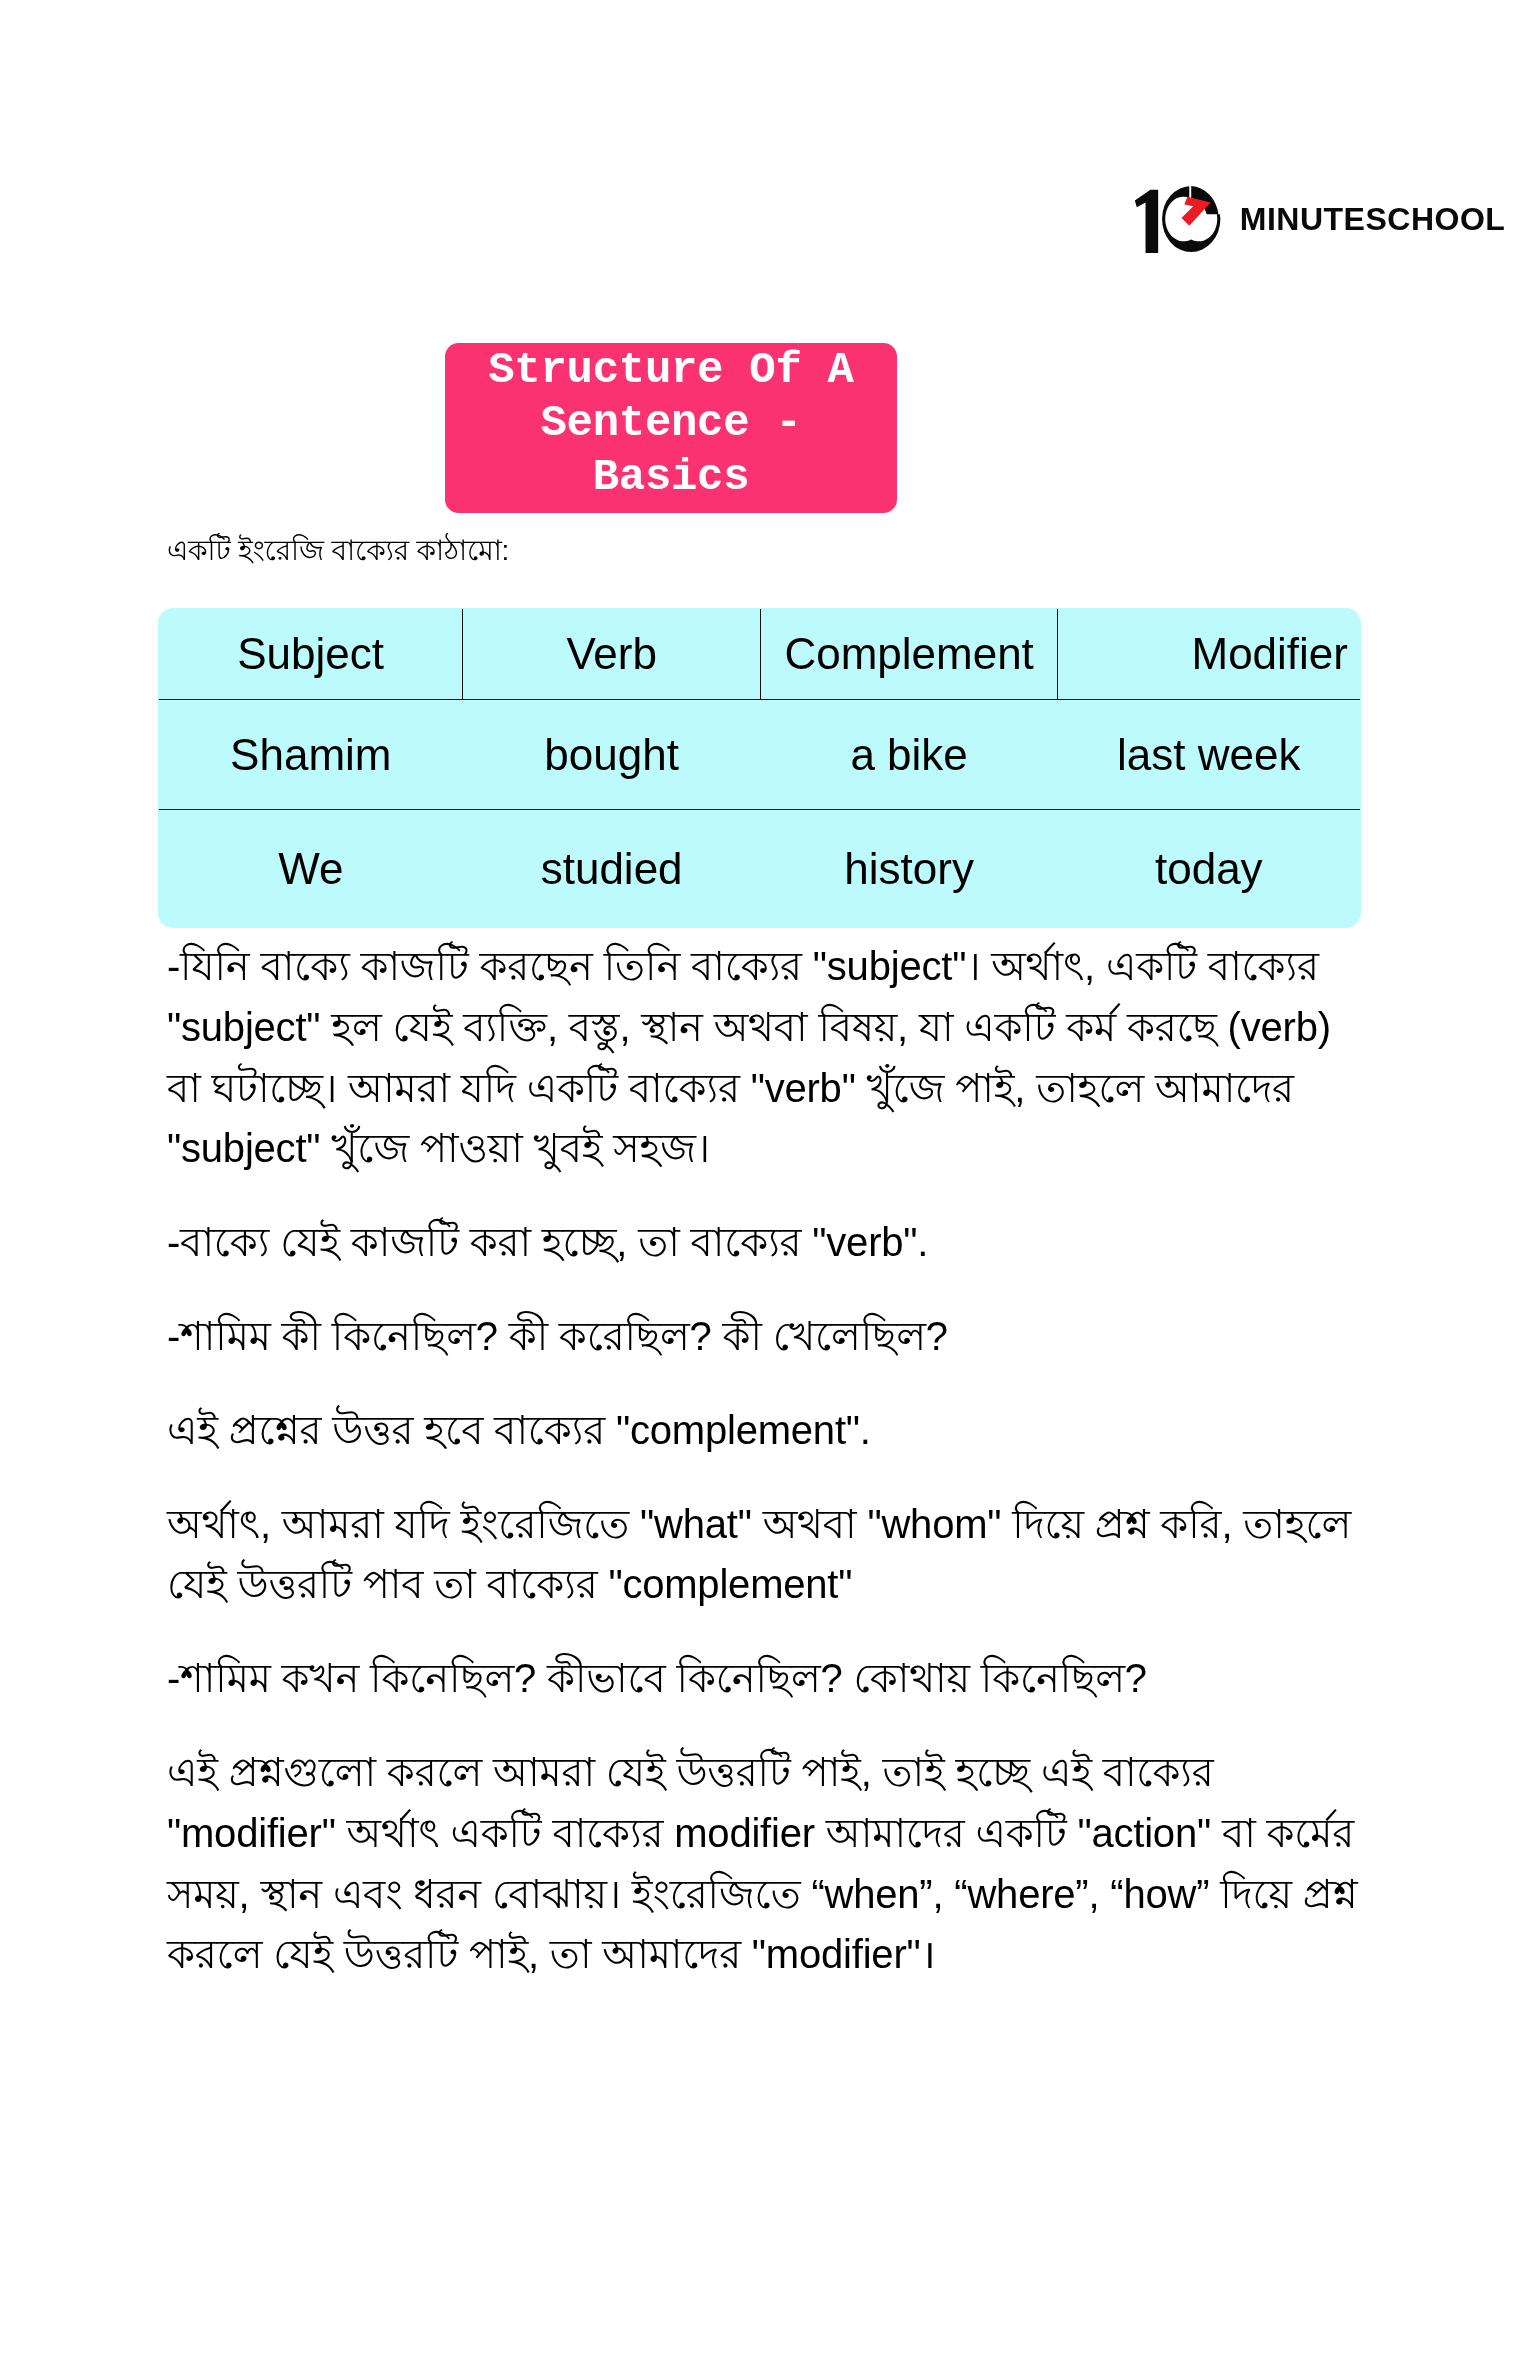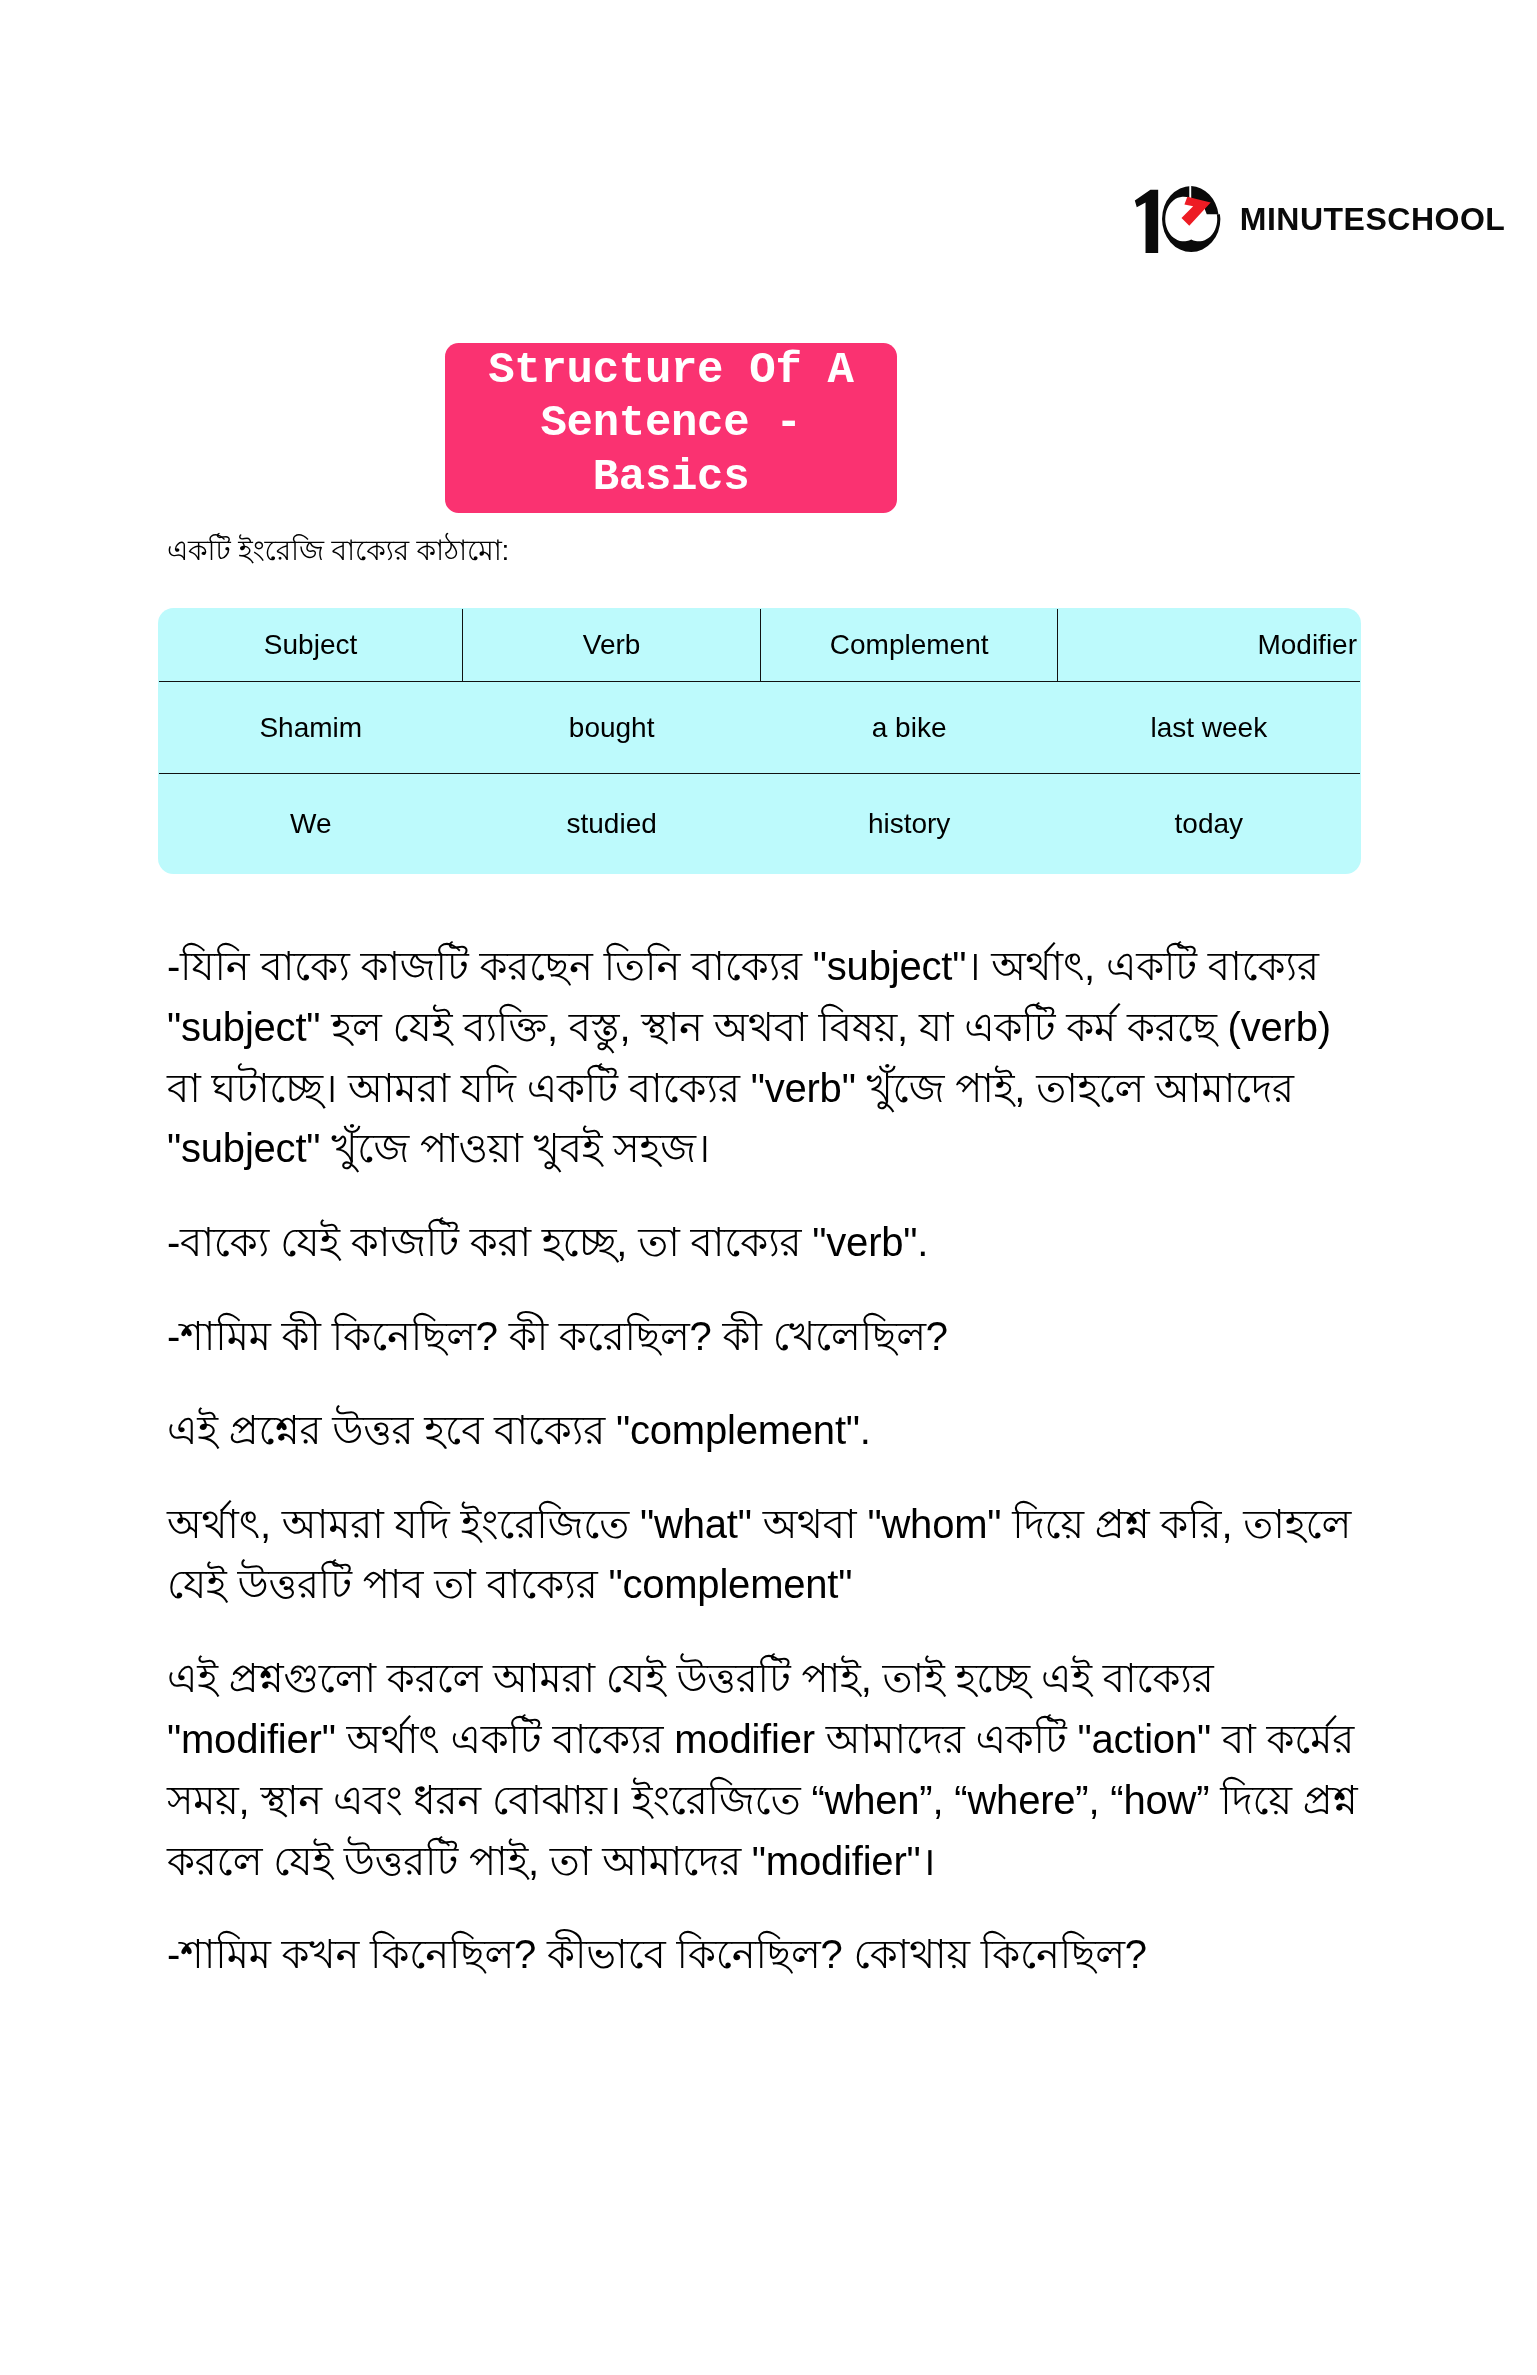--- a/index.html
+++ b/index.html
@@ -93,23 +93,23 @@
     background: #bdfafc;
     border: 1.9px solid #111;
     border-radius: 15.5px;
     overflow: hidden;
     table-layout: fixed;
   }
   #structure-table td {
     background: #bdfafc;
     text-align: center;
     font-family: "Liberation Sans", sans-serif;
-    font-size: 28px;
+    font-size: 44px;
     color: #000;
-    padding: 3px;
+    padding: 12px;
     vertical-align: middle;
   }
   #structure-table tr.head-row td {
     height: 66px;
     border-right: 1.9px solid #111;
     border-bottom: 1.9px solid #111;
   }
   #structure-table tr.head-row td:last-child { border-right: none; text-align: right; }
   #structure-table tr.body-row td {
     height: 85px;
@@ -197,16 +197,16 @@
     </tr>
   </tbody>
 </table>
 
 <div id="body-text">
   <p>-যিনি বাক্যে কাজটি করছেন তিনি বাক্যের "subject"। অর্থাৎ, একটি বাক্যের "subject" হল যেই ব্যক্তি, বস্তু, স্থান অথবা বিষয়, যা একটি কর্ম করছে (verb) বা ঘটাচ্ছে। আমরা যদি একটি বাক্যের "verb" খুঁজে পাই, তাহলে আমাদের "subject" খুঁজে পাওয়া খুবই সহজ।</p>
   <p>-বাক্যে যেই কাজটি করা হচ্ছে, তা বাক্যের "verb".</p>
   <p>-শামিম কী কিনেছিল? কী করেছিল? কী খেলেছিল?</p>
   <p>এই প্রশ্নের উত্তর হবে বাক্যের "complement".</p>
   <p>অর্থাৎ, আমরা যদি ইংরেজিতে "what" অথবা "whom" দিয়ে প্রশ্ন করি, তাহলে যেই উত্তরটি  পাব তা বাক্যের "complement"</p>
+  <p>-শামিম কখন কিনেছিল? কীভাবে কিনেছিল? কোথায় কিনেছিল?</p>
   <p>এই প্রশ্নগুলো করলে আমরা যেই উত্তরটি পাই, তাই হচ্ছে এই বাক্যের "modifier" অর্থাৎ একটি বাক্যের modifier আমাদের একটি "action" বা কর্মের সময়, স্থান এবং ধরন বোঝায়। ইংরেজিতে “when”, “where”, “how” দিয়ে প্রশ্ন করলে যেই উত্তরটি পাই, তা আমাদের "modifier"।</p>
-  <p>-শামিম কখন কিনেছিল? কীভাবে কিনেছিল? কোথায় কিনেছিল?</p>
 </div>
 
 
 </body></html>

